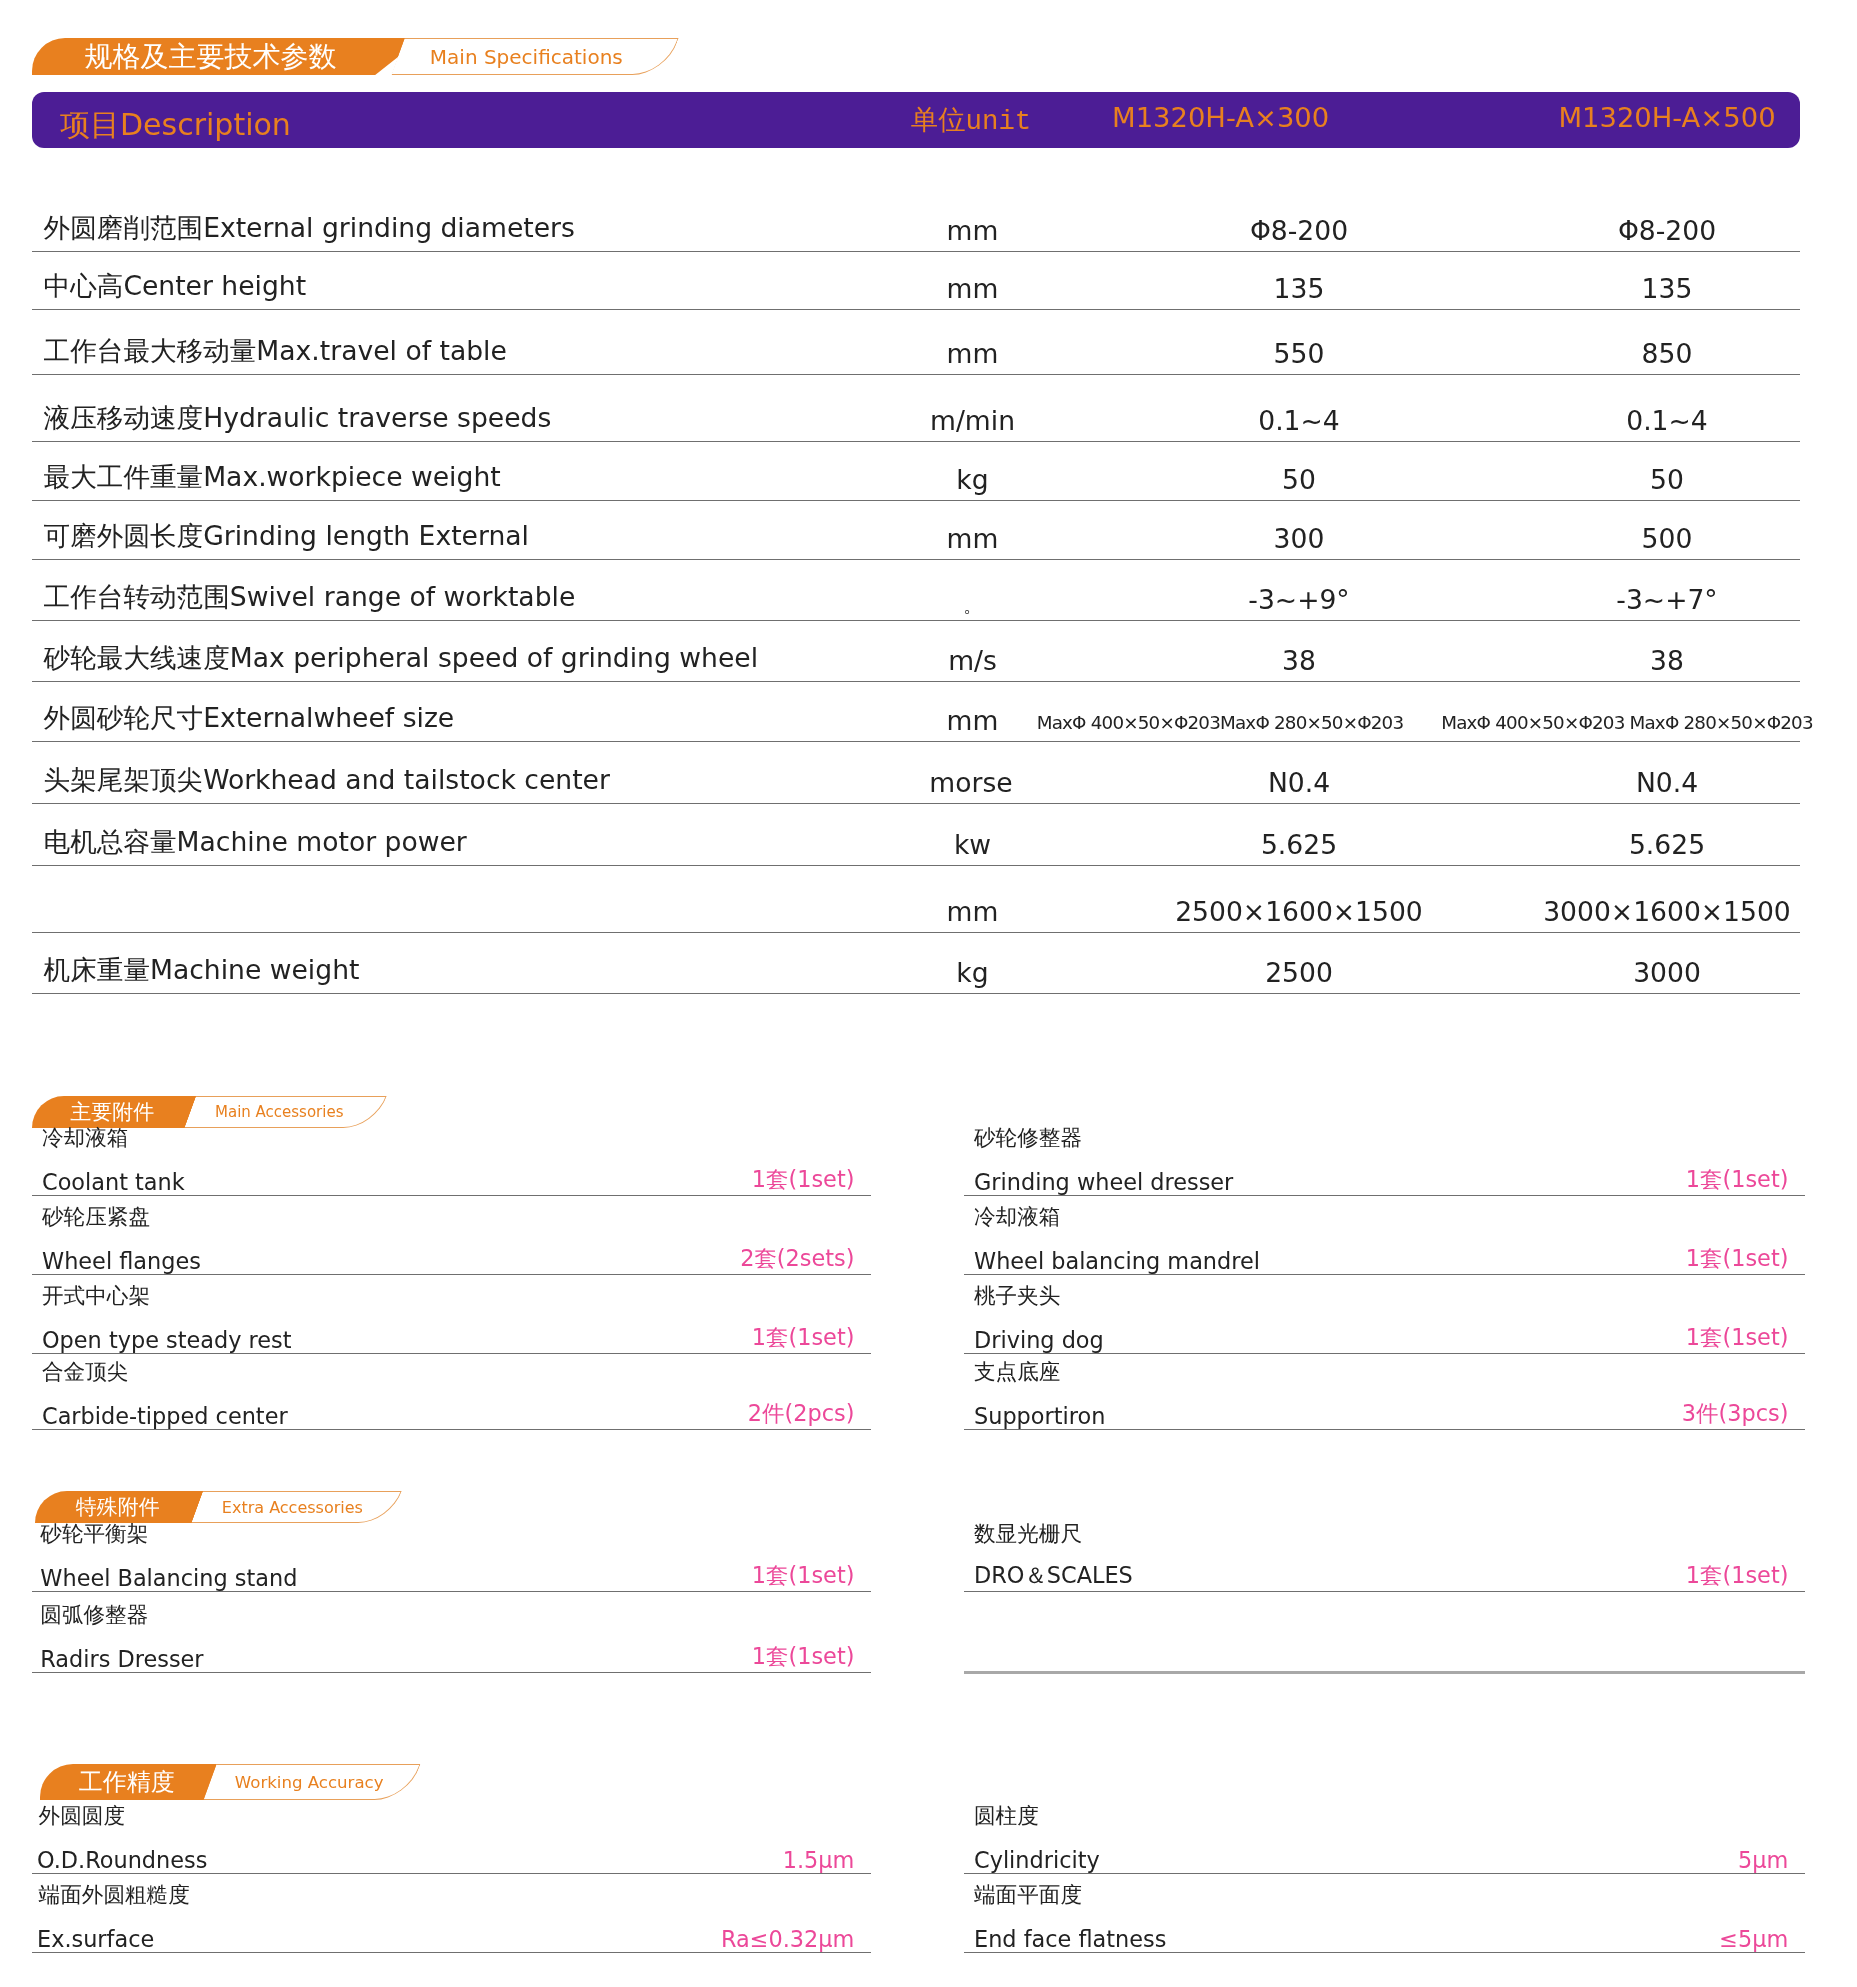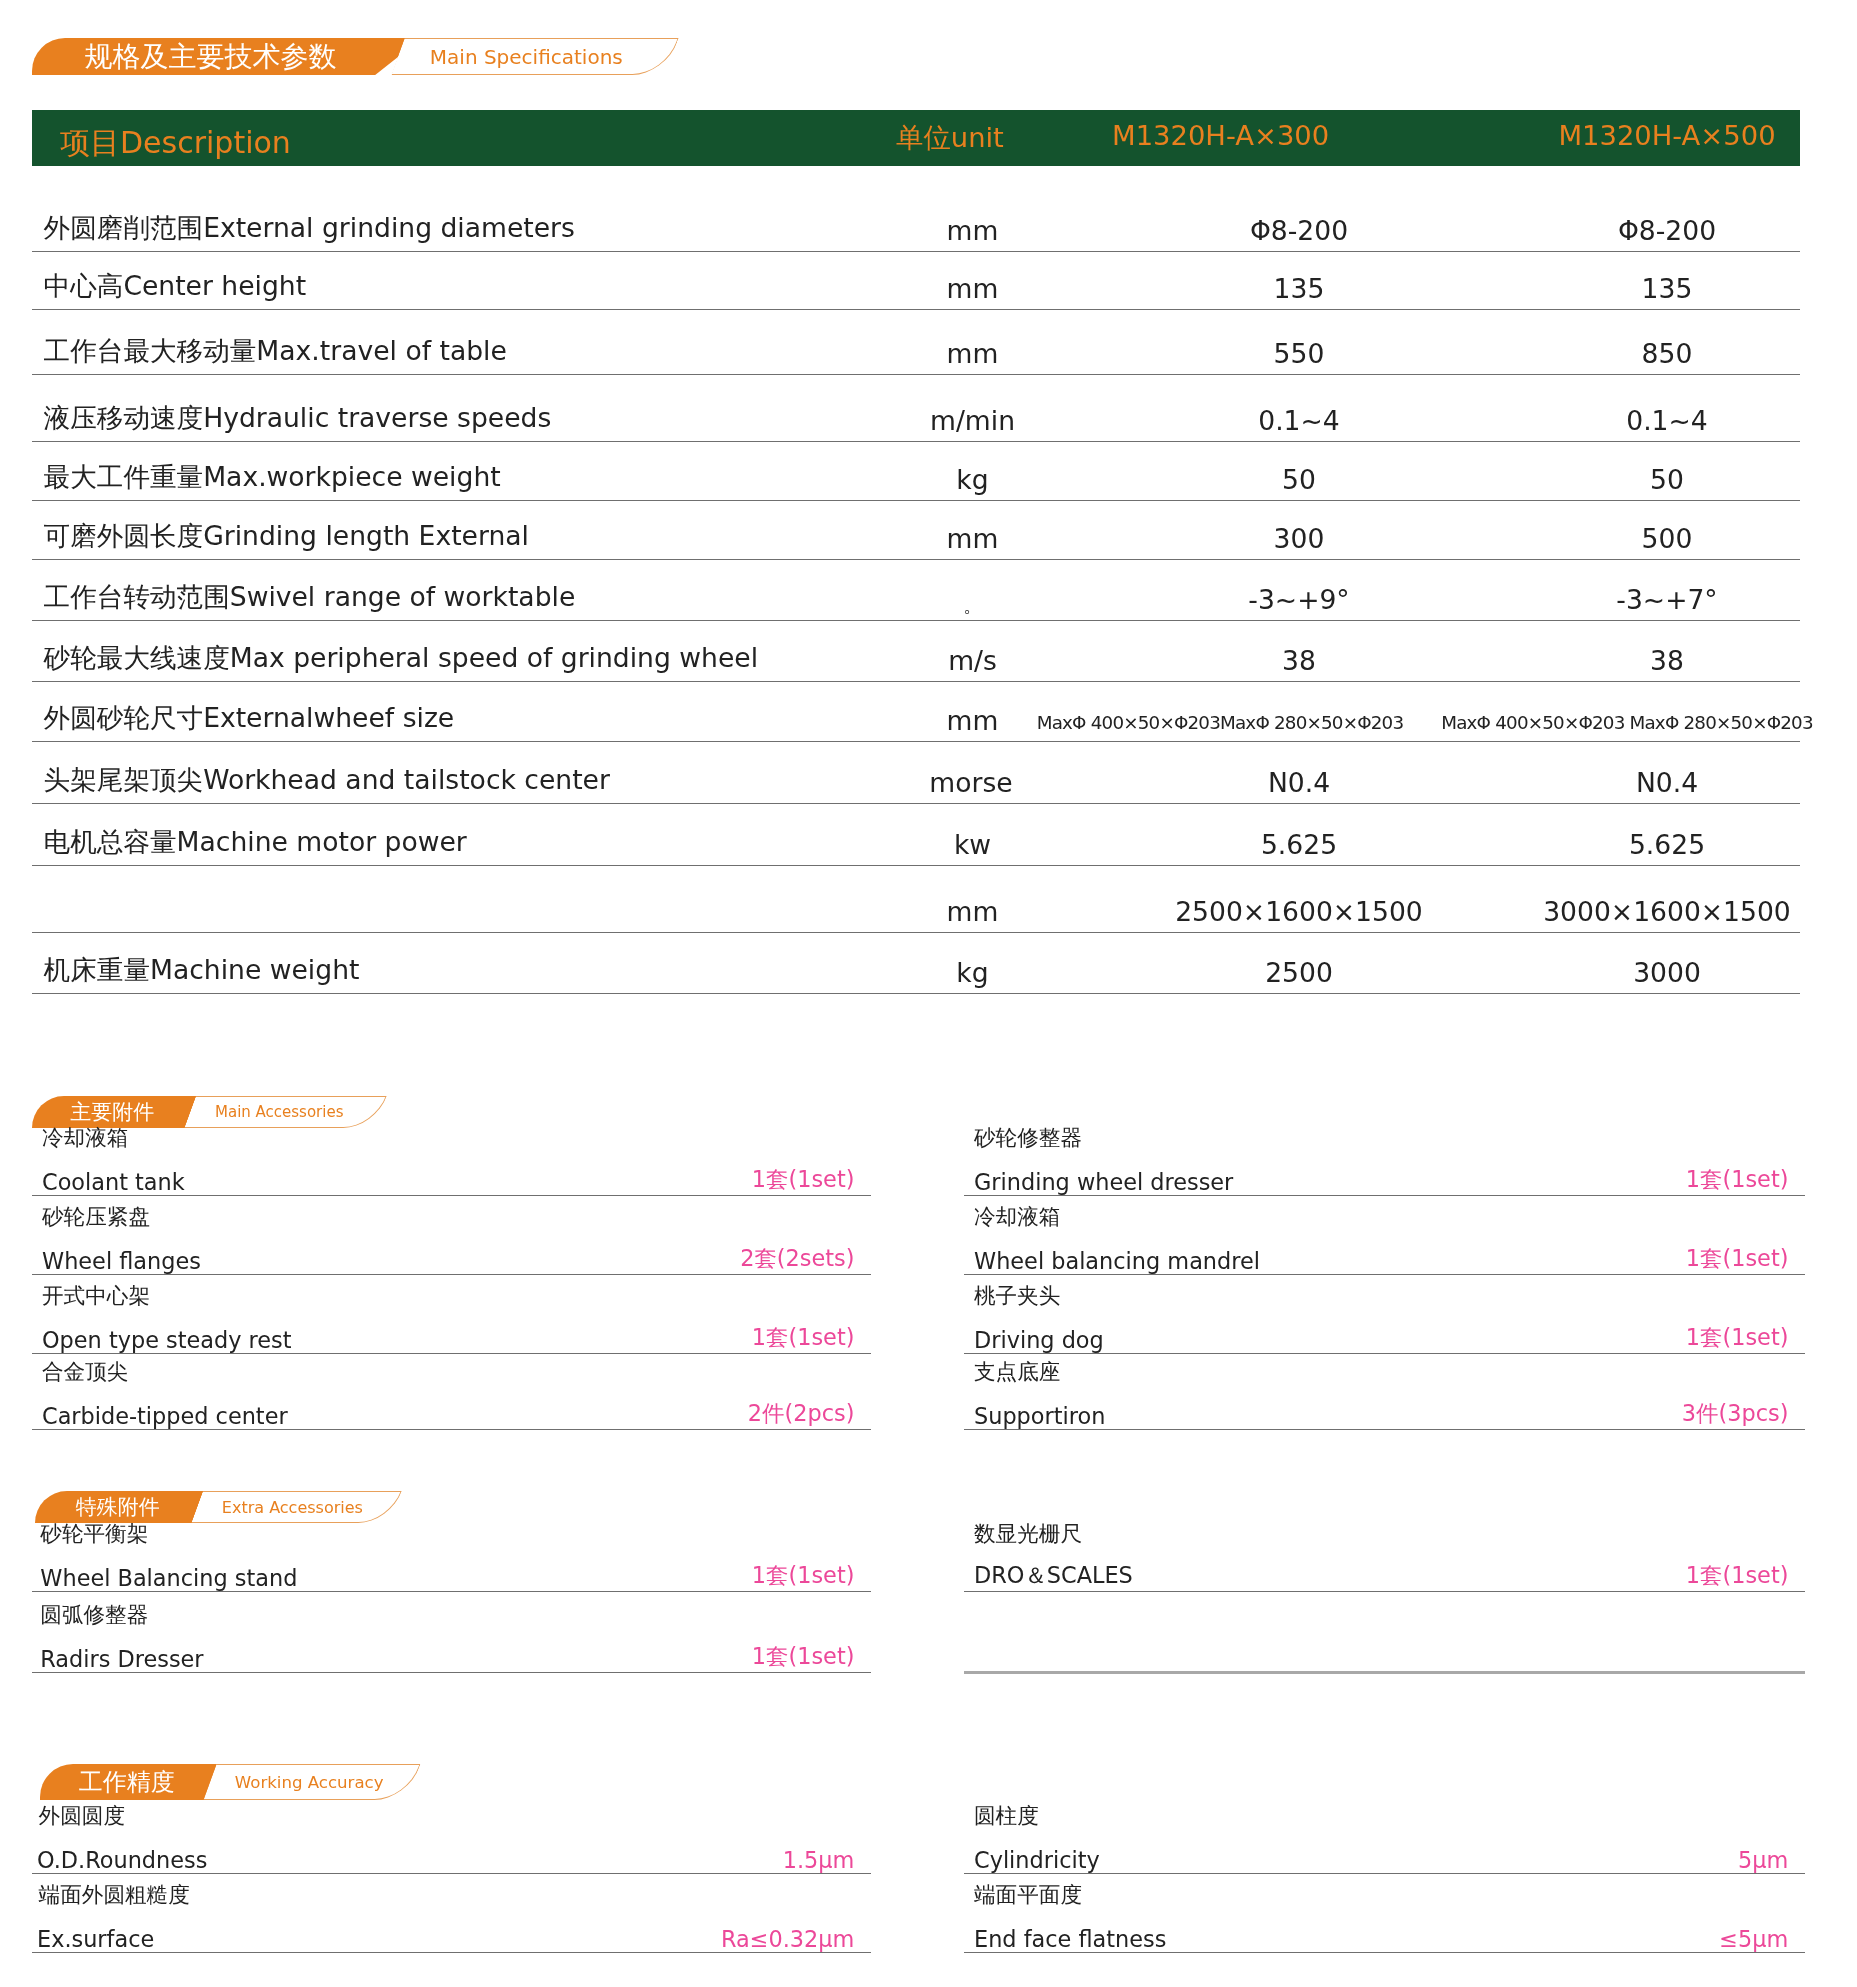--- a/index.html
+++ b/index.html
@@ -12,21 +12,21 @@
   .banner .orange { position:absolute; left:0; top:0; bottom:0; background:#e8801f;
        border-radius:33px 0 0 0; color:#fff; display:flex; align-items:center; justify-content:center;
        clip-path: polygon(0 100%, 0 35%, 6% 0, 100% 0, 88% 100%); }
   .banner .white { position:absolute; top:0; bottom:0; border:1.7px solid #e8a05a; border-left:none;
        border-radius:0 0 33px 0; background:#fff; color:#e8801f; display:flex; align-items:center;
        padding-left:32px; box-sizing:border-box;
        clip-path: polygon(0 0, 100% 0, 100% 100%, 0 100%); transform:skewX(-20deg); }
   .banner .white span { transform:skewX(20deg); display:inline-block; }
 
   
-  .thead { position:absolute; left:32px; top:110px; width:1768px; height:56px; background:#14532d; }
+  .thead { position:absolute; left:32px; top:92px; width:1768px; height:56px; background:#4c1d95;border-radius:12px; }
   .thead div { position:absolute; color:#e8801f; font-size:27.4px; top:10px; }
   .row { position:absolute; left:32px; width:1768px; border-bottom:1.7px solid #6f6f6f; }
   .row .c { position:absolute; bottom:5px; font-size:26.6px; color:#222; white-space:nowrap; }
   .row .desc { left:11.6px; }
   .row .unit { left:909px; width:63px; text-align:center; }
   .row .v1 { left:1080px; width:374px; text-align:center; }
   .row .v2 { left:1450px; width:370px; text-align:center; }
   .row .small { font-size:18.3px; }
 
   
@@ -42,21 +42,21 @@
   <div class="orange" style="width:390px; font-size:28px;">
     <span style="margin-right:33px;">规格及主要技术参数</span>
   </div>
   <div class="white" style="left:366px; width:274px; font-size:20px;">
     <span>Main Specifications</span>
   </div>
 </div>
 
 <div class="thead">
   <div style="left:28px; top:13.3px; font-size:30px;">项目Description</div>
-  <div style="left:864px; width:150px; text-align:left;">单位unit</div>
+  <div style="left:864px; width:150px; text-align:center;font-family:Liberation Mono, monospace;">单位unit</div>
   <div style="left:1080px; width:374px; ">M1320H-A×300</div>
   <div style="left:1450px; width:370px; text-align:center;">M1320H-A×500</div>
 </div>
 
 <div class="row" style="top:191px; height:60px;">
   <span class="c desc">外圆磨削范围External grinding diameters</span>
   <span class="c unit">mm</span>
   <span class="c v1">Φ8-200</span>
   <span class="c v2">Φ8-200</span>
 </div>

